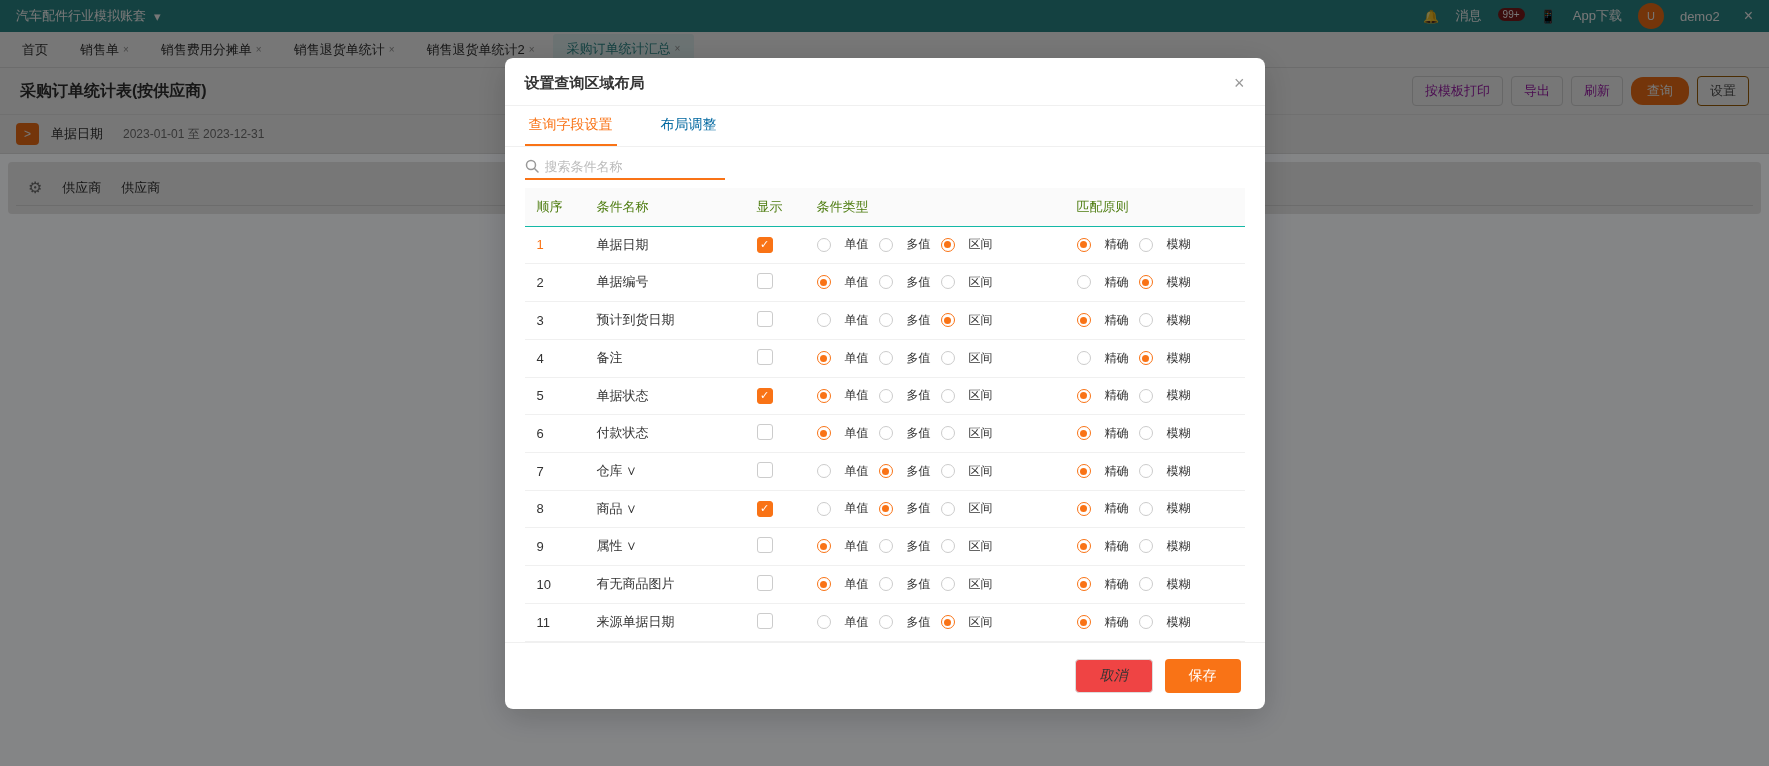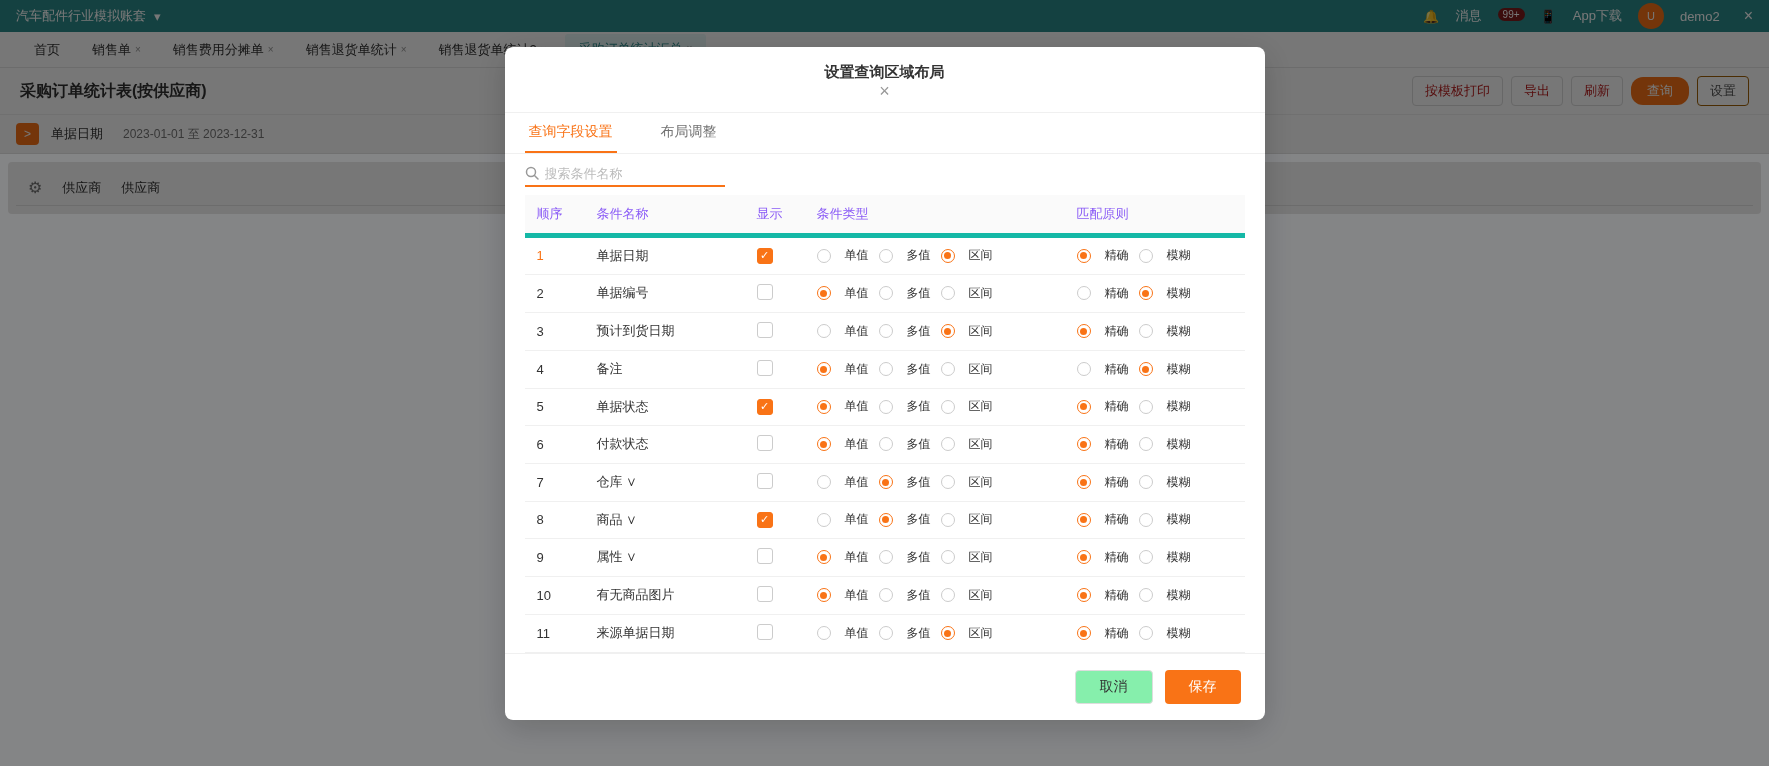--- a/index.html
+++ b/index.html
@@ -43,21 +43,21 @@
       color: #fff;
       margin-left: 8px;
     }
 
     
     .tab-bar {
       background: #fff;
       height: 36px;
       display: flex;
       align-items: center;
-      padding: 0 20px;
+      padding: 0 8px;
       border-bottom: 1px solid #e8e8e8;
       gap: 4px;
     }
     .tab-item {
       padding: 6px 14px;
       font-size: 13px;
       cursor: pointer;
       color: #333;
       border-radius: 3px 3px 0 0;
       display: flex;
@@ -95,21 +95,21 @@
       align-items: center;
       gap: 8px;
     }
     .btn-print, .btn-export, .btn-refresh {
       padding: 5px 12px;
       font-size: 13px;
       border: 1px solid #ddd;
       background: #fff;
       cursor: pointer;
       border-radius: 4px;
-      color: #b91c1c;
+      color: #a21caf;
       display: flex;
       align-items: center;
       gap: 4px;
     }
     .btn-query {
       background: #f97316;
       color: #fff;
       border: none;
       padding: 5px 16px;
       border-radius: 12px;
@@ -212,21 +212,20 @@
       display: flex;
       flex-direction: column;
       box-shadow: 0 8px 32px rgba(0,0,0,0.18);
     }
     .modal-header {
       display: flex;
       align-items: center;
       justify-content: space-between;
       padding: 16px 20px 12px;
       border-bottom: 1px solid #f0f0f0;
-      flex-direction: column;
     }
     .modal-title {
       font-size: 15px;
       font-weight: bold;
       color: #333;
     }
     .modal-close {
       cursor: pointer;
       font-size: 18px;
       color: #999;
@@ -237,21 +236,21 @@
     .modal-tabs {
       display: flex;
       padding: 0 20px;
       border-bottom: 1px solid #f0f0f0;
       gap: 40px;
     }
     .modal-tab {
       padding: 10px 4px;
       font-size: 14px;
       cursor: pointer;
-      color: #737373;
+      color: #0369a1;
       border-bottom: 2px solid transparent;
     }
     .modal-tab.active {
       color: #f97316;
       border-bottom: 2px solid #f97316;
     }
     .modal-search {
       padding: 12px 20px 8px;
     }
     .search-input-wrap {
@@ -281,23 +280,23 @@
       width: 100%;
       border-collapse: collapse;
       font-size: 13px;
     }
     .modal-table thead tr {
       background: #fafafa;
     }
     .modal-table th {
       padding: 10px 12px;
       text-align: left;
-      color: #8b5cf6;
+      color: #4d7c0f;
       font-weight: 500;
-      border-bottom: 5px solid #14b8a6;
+      border-bottom: 1px solid #14b8a6;
       white-space: nowrap;
     }
     .modal-table td {
       padding: 9px 12px;
       border-bottom: 1px solid #f0f0f0;
       color: #333;
       vertical-align: middle;
     }
     .order-num {
       color: #f97316;
@@ -365,25 +364,26 @@
     .modal-footer {
       display: flex;
       justify-content: flex-end;
       padding: 16px 24px;
       gap: 12px;
       border-top: 1px solid #f0f0f0;
     }
     .btn-cancel {
       padding: 7px 24px;
       border: 1px solid #ddd;
-      background: #86efac;
+      background: #ef4444;
       border-radius: 4px;
       font-size: 14px;
       cursor: pointer;
       color: #333;
+      font-style: italic;
     }
     .btn-save {
       padding: 7px 24px;
       background: #f97316;
       color: #fff;
       border: none;
       border-radius: 4px;
       font-size: 14px;
       cursor: pointer;
     }

